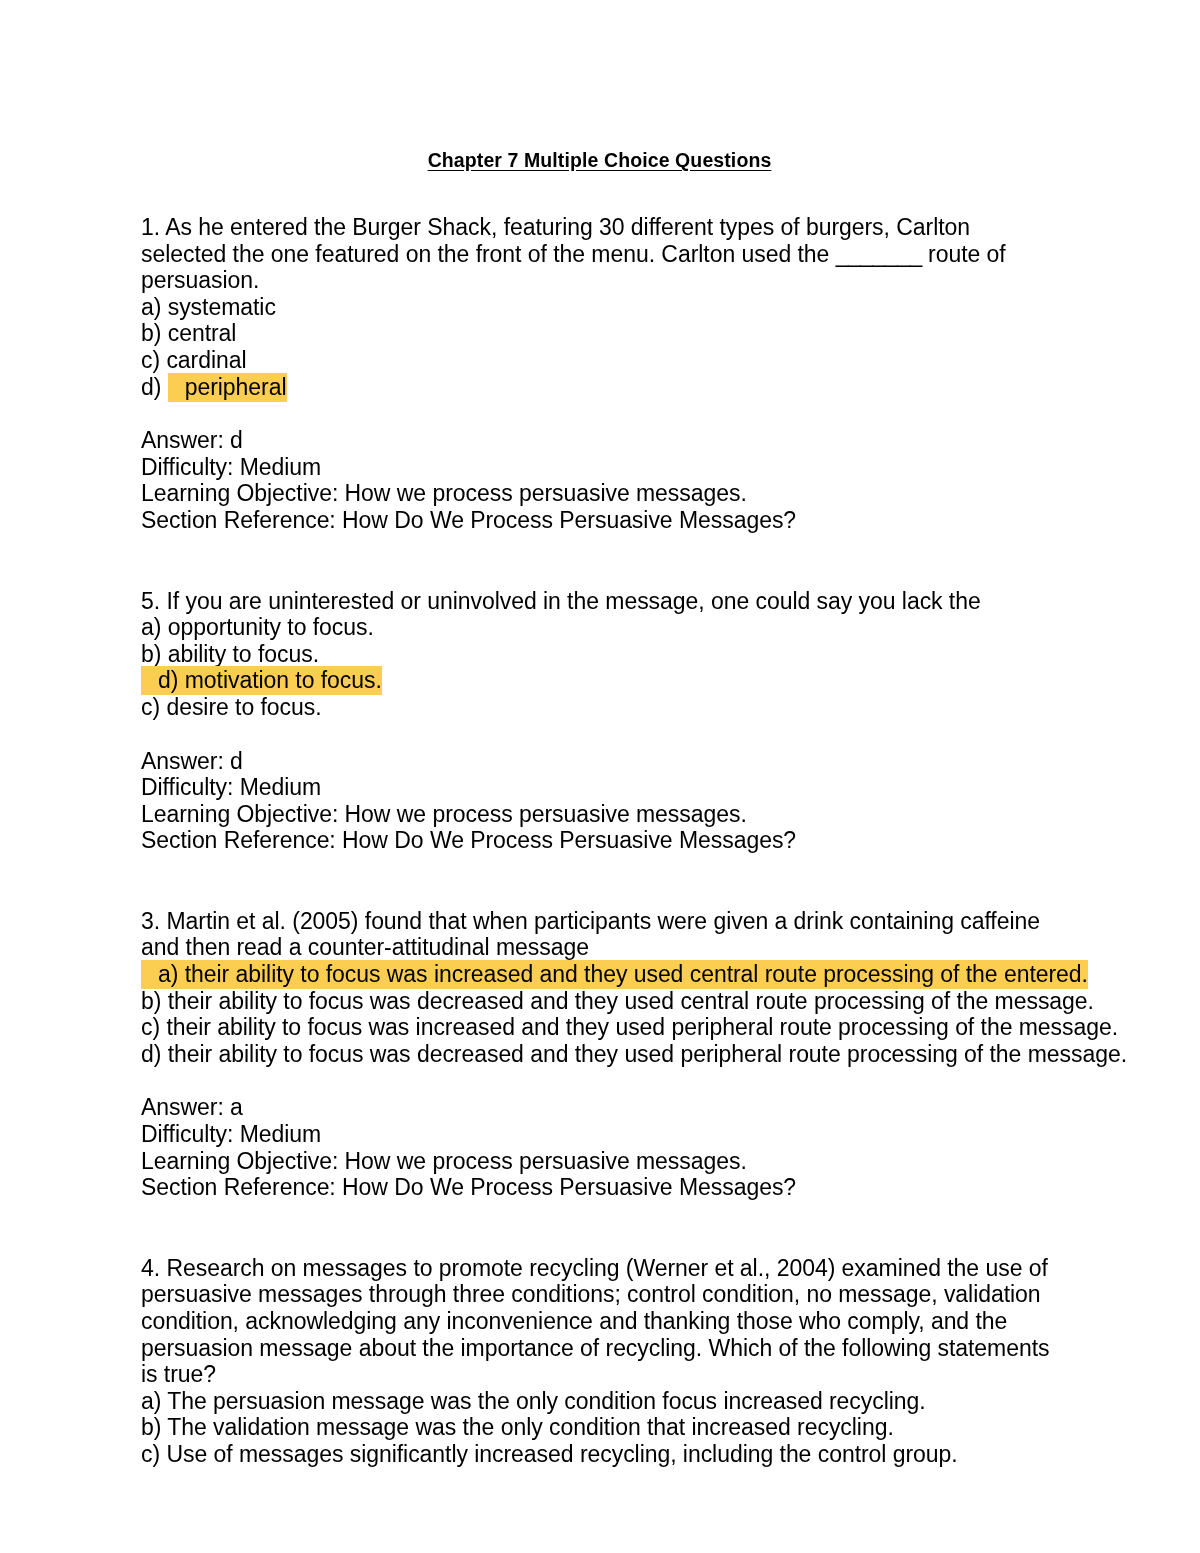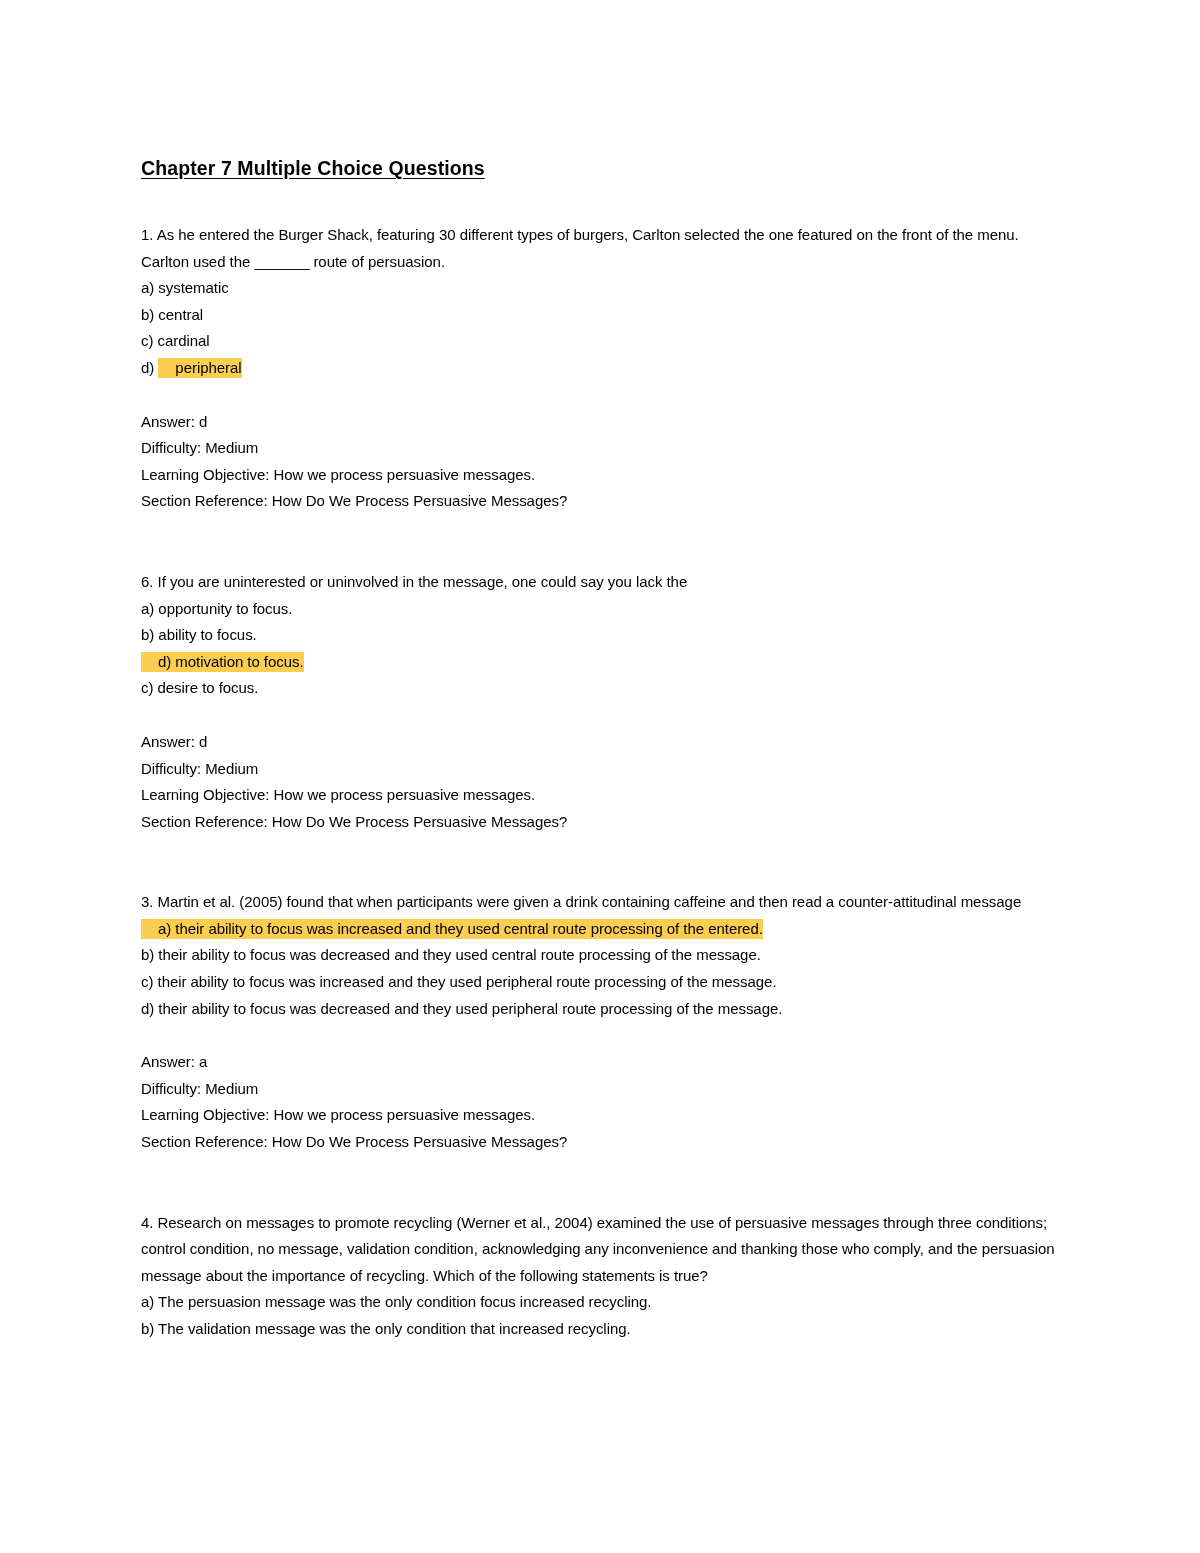--- a/index.html
+++ b/index.html
@@ -26,27 +26,27 @@
   .doc-title {
     font-size: 19.5px;
     font-weight: bold;
     line-height: 27px;
     text-decoration: underline;
     text-underline-offset: 3px;
     letter-spacing: 0.1px;
     margin: 0 0 9px 0;
     display: inline-block;
   }
-  .title-row { margin: 12px 0 4px 0; }
+  .title-row { margin: 4px 0 4px 0; text-align: center; }
 
   .qblock {
     margin: 0;
   }
   .line {
-    font-size: 15px;
+    font-size: 23px;
     line-height: 26.6px;
     letter-spacing: -0.05px;
     white-space: normal;
     margin: 0;
   }
   .stem {
     max-width: 918px;
   }
   .opt {
     white-space: nowrap;
@@ -86,21 +86,21 @@
         <div class="gap-block"></div>
         <div>
           <div class="line">Answer: d</div>
           <div class="line">Difficulty: Medium</div>
           <div class="line">Learning Objective: How we process persuasive messages.</div>
           <div class="line">Section Reference: How Do We Process Persuasive Messages?</div>
         </div>
       </div>
       <div class="gap-between"></div>
       <div class="qblock">
-        <div class="line stem">6. If you are uninterested or uninvolved in the message, one could say you lack the</div>
+        <div class="line stem">5. If you are uninterested or uninvolved in the message, one could say you lack the</div>
         <div class="line opt"><span>a) </span><span>opportunity to focus.</span></div>
         <div class="line opt"><span>b) </span><span>ability to focus.</span></div>
         <div class="line opt"><span class="hl">d) motivation to focus.</span></div>
         <div class="line opt"><span>c) </span><span>desire to focus.</span></div>
         <div class="gap-block"></div>
         <div>
           <div class="line">Answer: d</div>
           <div class="line">Difficulty: Medium</div>
           <div class="line">Learning Objective: How we process persuasive messages.</div>
           <div class="line">Section Reference: How Do We Process Persuasive Messages?</div>
@@ -119,16 +119,17 @@
           <div class="line">Difficulty: Medium</div>
           <div class="line">Learning Objective: How we process persuasive messages.</div>
           <div class="line">Section Reference: How Do We Process Persuasive Messages?</div>
         </div>
       </div>
       <div class="gap-between"></div>
       <div class="qblock">
         <div class="line stem">4. Research on messages to promote recycling (Werner et al., 2004) examined the use of persuasive messages through three conditions; control condition, no message, validation condition, acknowledging any inconvenience and thanking those who comply, and the persuasion message about the importance of recycling.  Which of the following statements is true?</div>
         <div class="line opt"><span>a) </span><span>The persuasion message was the only condition focus increased recycling.</span></div>
         <div class="line opt"><span>b) </span><span>The validation message was the only condition that increased recycling.</span></div>
+        <div class="line opt"><span>c) </span><span>Use of messages significantly increased recycling, including the control group.</span></div>
       </div>
     </div>
 
 </div>
 
 </body></html>

